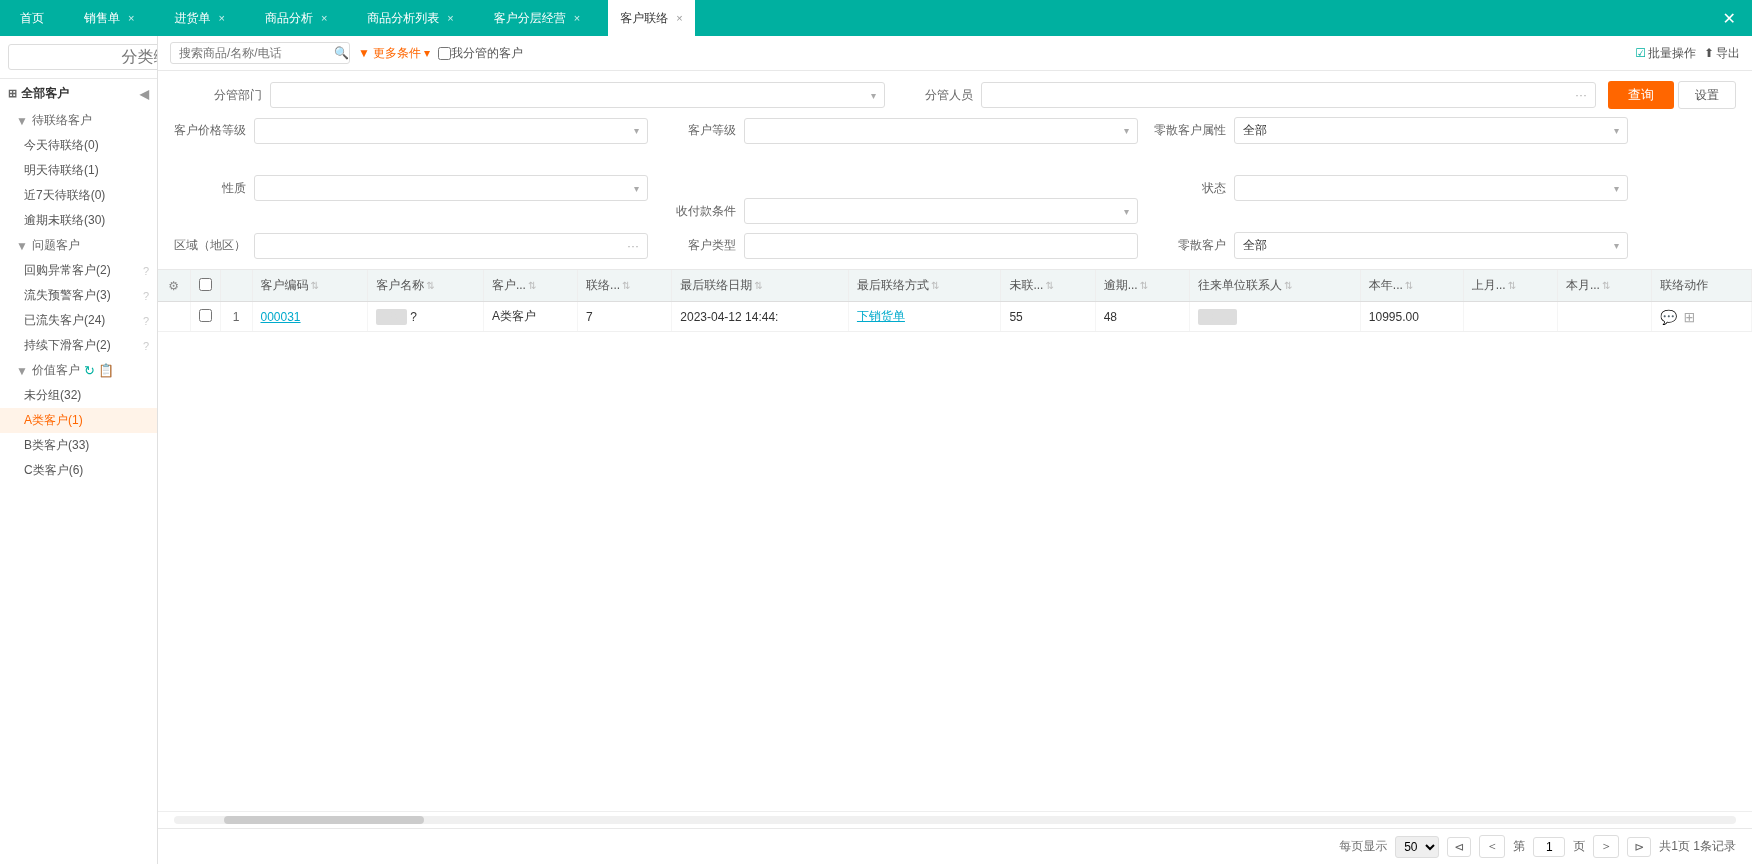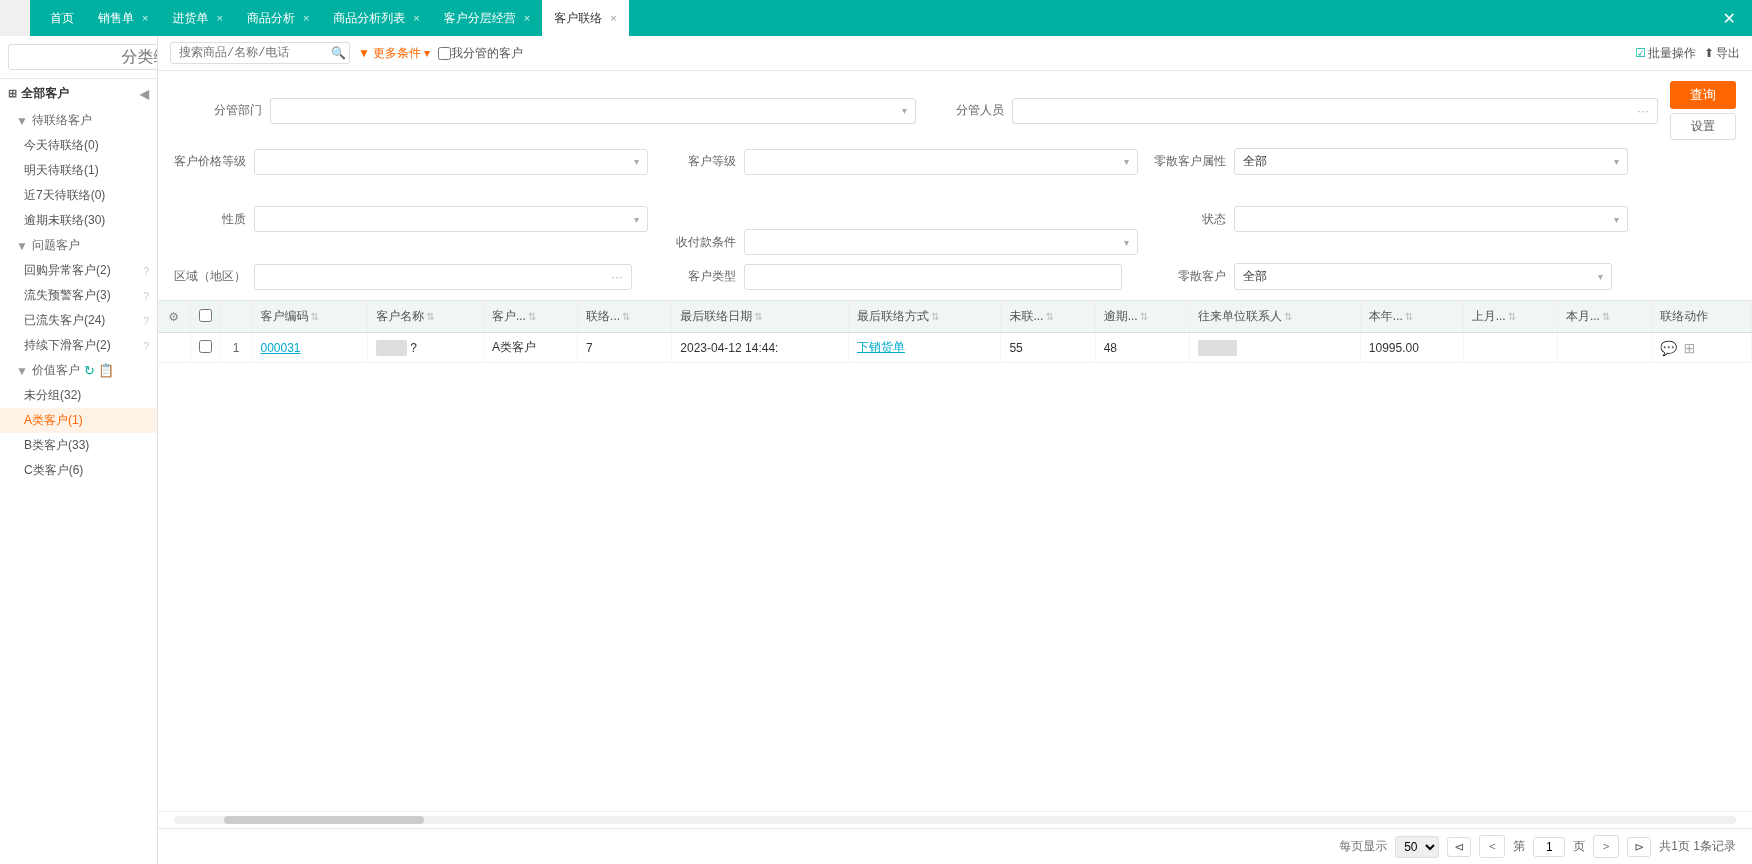--- a/index.html
+++ b/index.html
@@ -5,22 +5,21 @@
     * { box-sizing: border-box; margin: 0; padding: 0; font-family: 'Microsoft YaHei', Arial, sans-serif; font-size: 12px; }
     body { background: #f0f0f0; width: 1752px; height: 864px; overflow: hidden; }
     
     
     .top-nav {
       background: #00b0a0;
       height: 36px;
       display: flex;
       align-items: center;
       padding: 0 8px;
-      gap: 0;
-      margin-left: 30px;
+      gap: 16px;
     }
     .nav-item {
       color: white;
       padding: 0 12px;
       height: 36px;
       display: flex;
       align-items: center;
       cursor: pointer;
       white-space: nowrap;
       font-size: 13px;
@@ -150,21 +149,20 @@
       border-radius: 3px;
       padding: 3px 8px;
       width: 180px;
       background: white;
     }
     .filter-search input {
       border: none;
       outline: none;
       font-size: 12px;
       flex: 1;
-      font-family: Liberation Mono, monospace;
     }
     .filter-btn {
       display: flex;
       align-items: center;
       gap: 3px;
       color: #00b0a0;
       cursor: pointer;
       font-size: 12px;
     }
     .filter-checkbox {
@@ -384,21 +382,21 @@
       display: flex;
       align-items: center;
       background: white;
       font-size: 12px;
       color: #333;
     }
     .arrow-down { color: #aaa; font-size: 10px; }
     .dots-btn { color: #aaa; font-size: 12px; }
     .fp-right-btns {
       display: flex;
-      flex-direction: column;
+      flex-direction: row;
       gap: 4px;
       margin-left: 12px;
     }
   </style>
 </head>
 <body>
 
 <div class="top-nav">
   <div class="nav-item">
     <span>首页</span>
@@ -597,21 +595,21 @@
           <div class="fp-field" style="margin-left:16px;">
             <span class="fp-label">状态</span>
             <div class="fp-control">
               <span></span>
               <span class="arrow-down">▾</span>
             </div>
           </div>
           <div style="width: 96px; margin-left: 12px;"></div>
         </div>
 
-        <div class="fp-row" style="margin-bottom:4px;gap:16px;">
+        <div class="fp-row" style="margin-bottom:4px;">
           <div class="fp-field">
             <span class="fp-label">区域（地区）</span>
             <div class="fp-control">
               <span></span>
               <span class="dots-btn">···</span>
             </div>
           </div>
           <div class="fp-field" style="margin-left:16px;">
             <span class="fp-label">客户类型</span>
             <div class="fp-control-text"></div>

